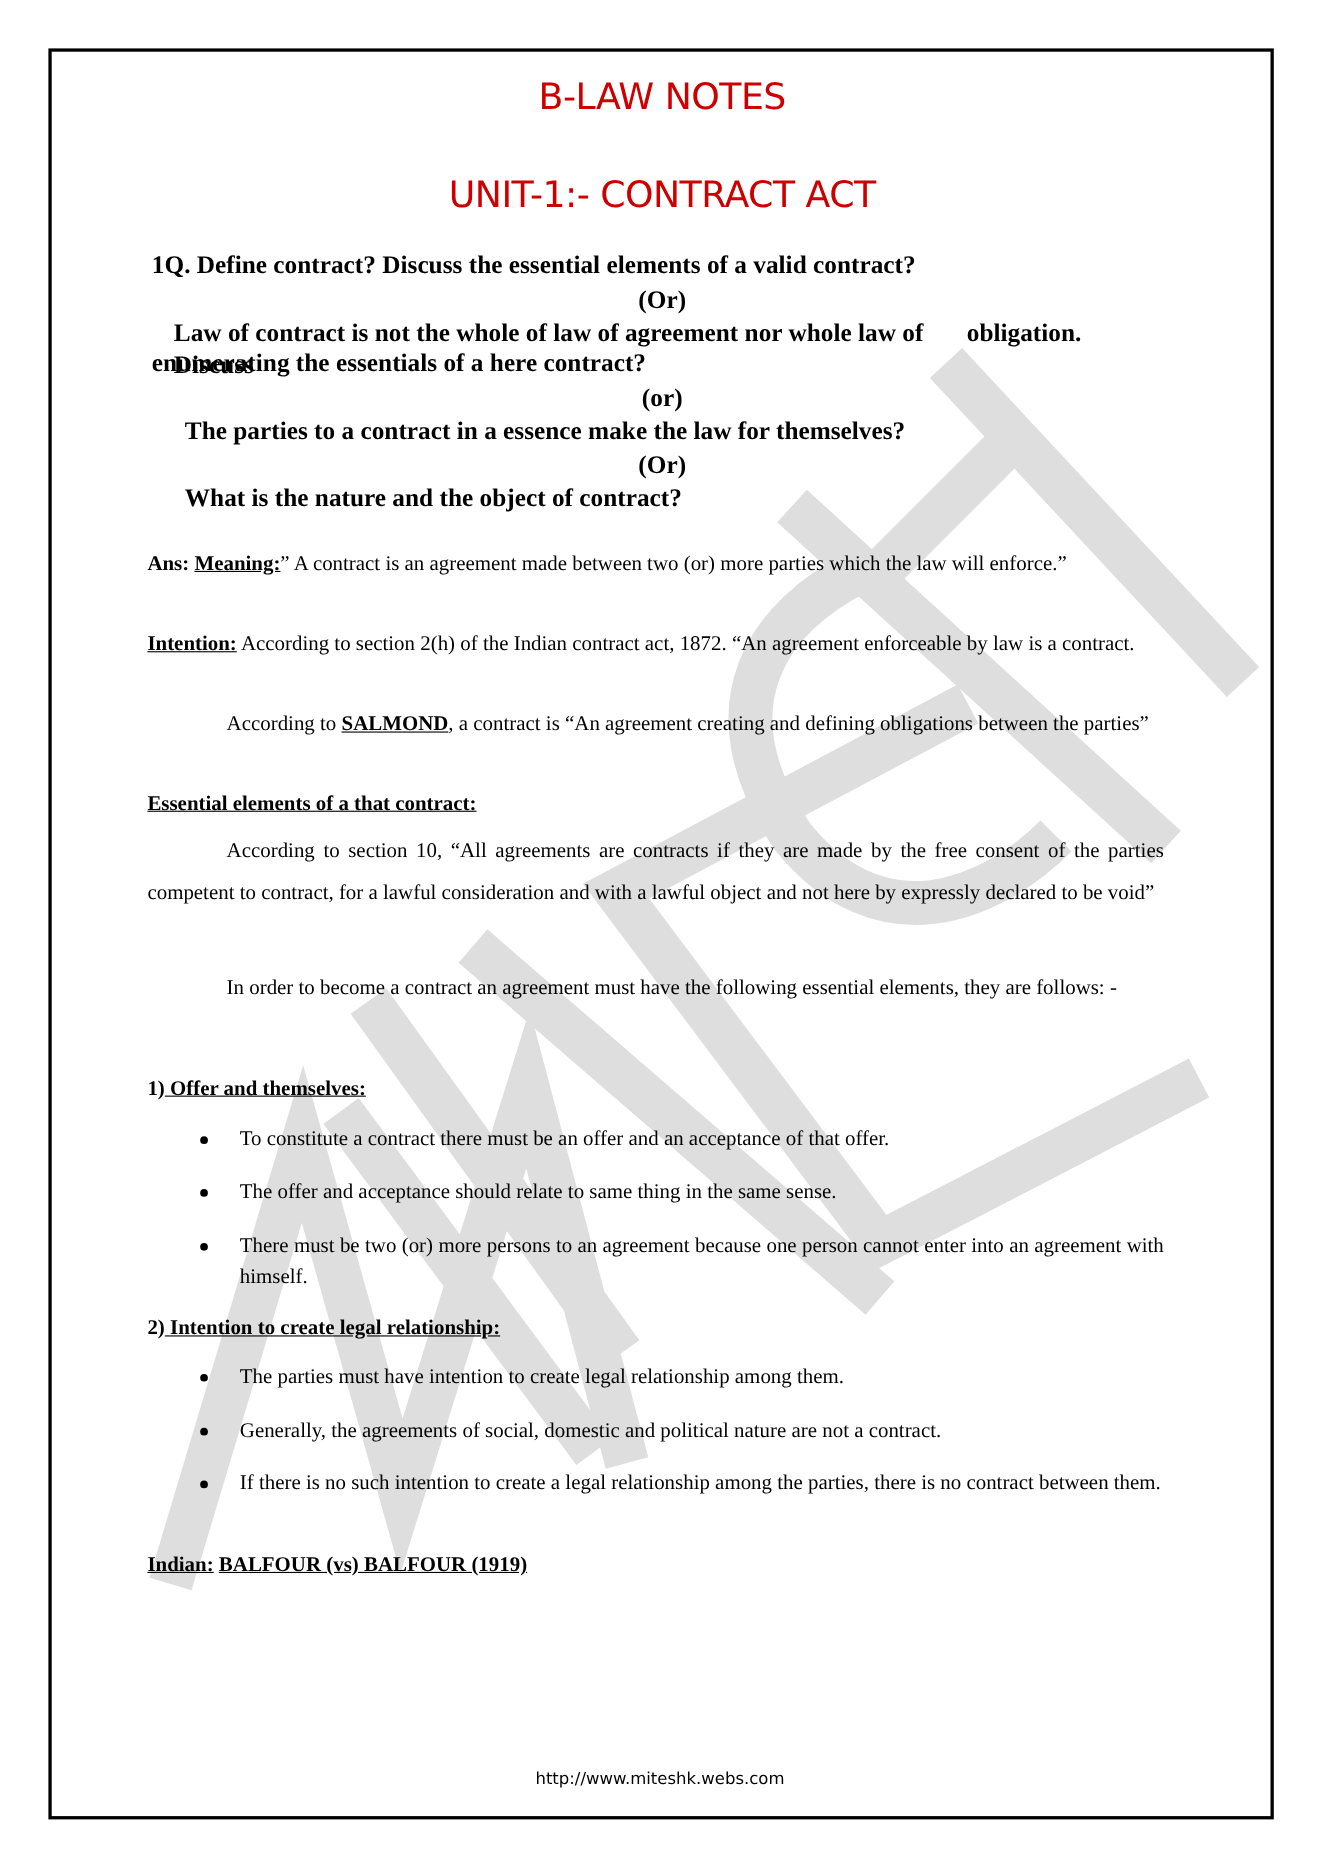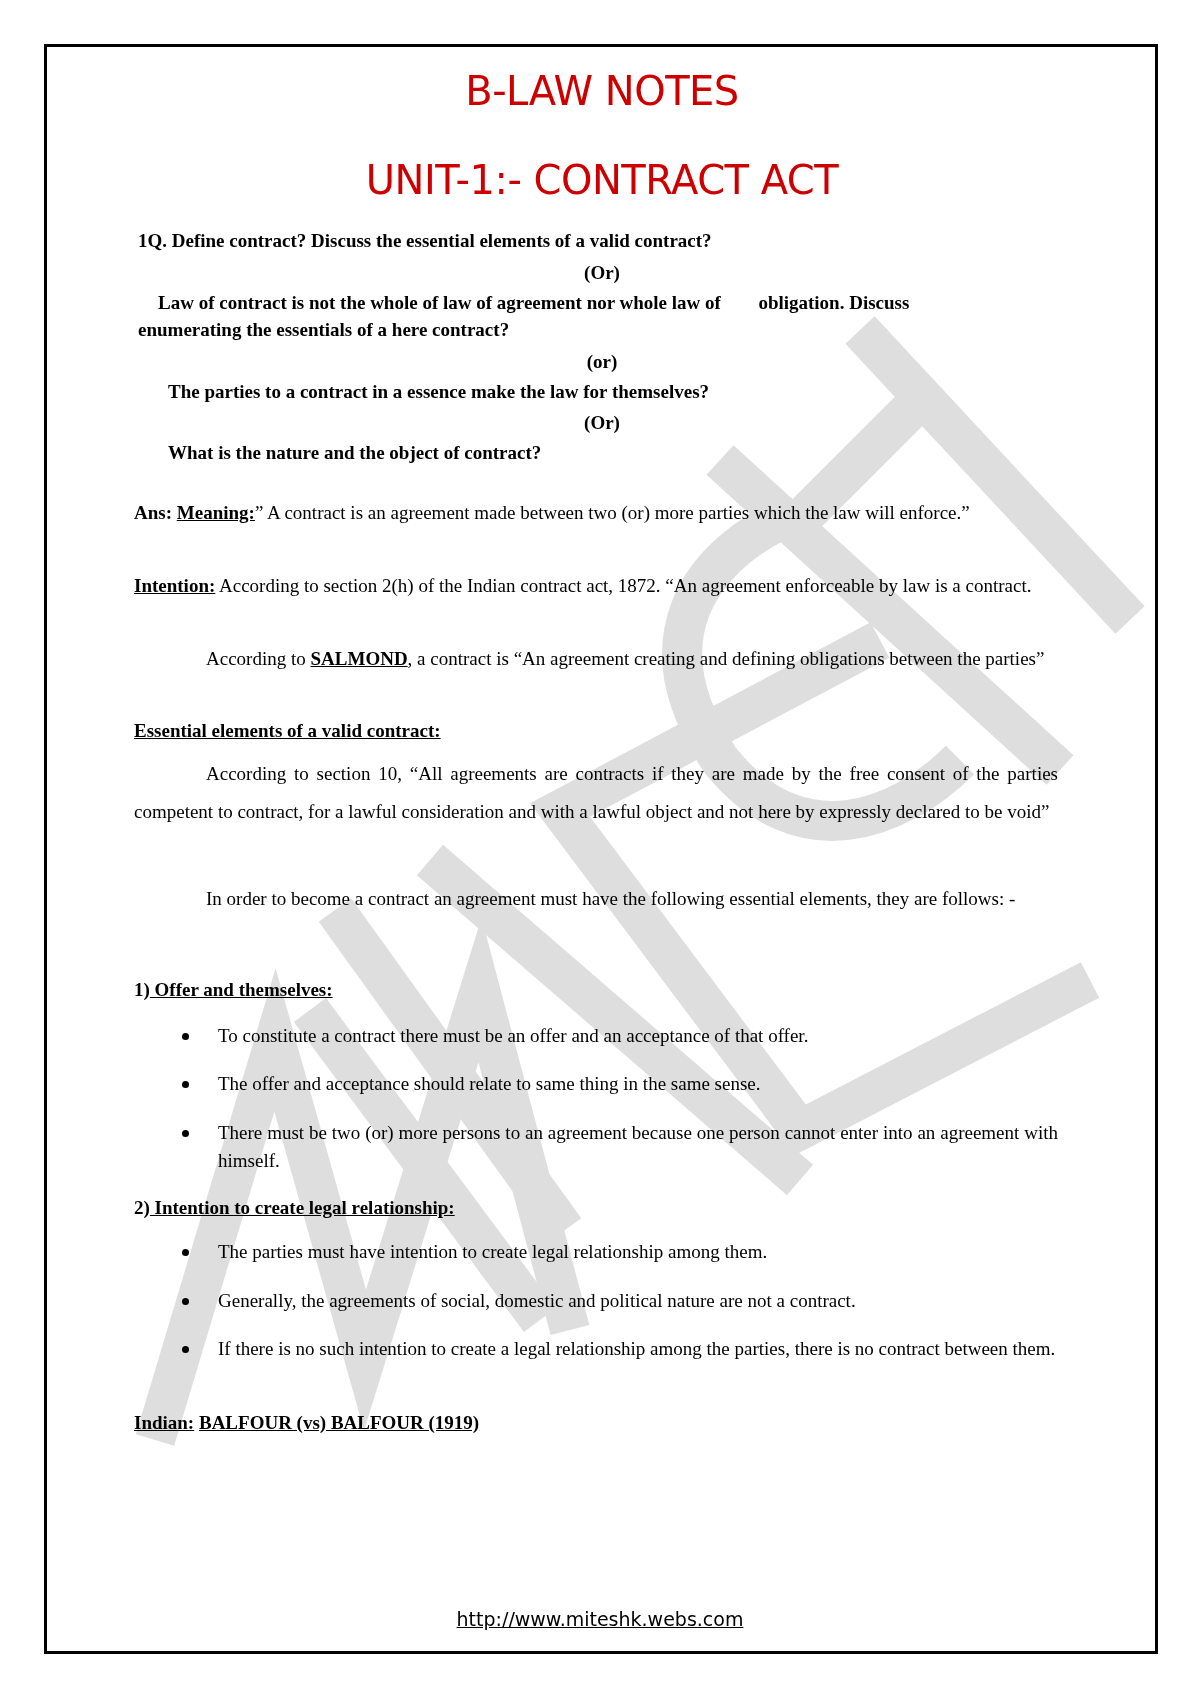--- a/index.html
+++ b/index.html
@@ -13,42 +13,41 @@
       pointer-events: none; z-index: 1;
     }
     .content {
       position: absolute; left: 146px; top: 0; width: 912px; z-index: 2;
       font-family: "Liberation Serif", "DejaVu Serif", serif;
       font-size: 19px; color: #000;
     }
     .title {
       position: absolute; left: 0; width: 912px; text-align: center;
       font-family: "DejaVu Sans", "Liberation Sans", sans-serif;
-      color: #cc0000; font-size: 40px; letter-spacing: -0.5px;
+      color: #cc0000; font-size: 33px; letter-spacing: -0.5px;
     }
     .abs { position: absolute; left: 0; width: 912px; }
     .b { font-weight: bold; }
     .u { text-decoration: underline; }
     .center { text-align: center; }
     .justify { text-align: justify; text-align-last: auto; }
-    .q { font-weight: bold; font-size: 19px; line-height: 29px; }
+    .q { font-weight: bold; font-size: 23px; line-height: 29px; }
     .para { line-height: 29px; }
     .para-wide { line-height: 38px; }
     .indent { text-indent: 72px; }
     .bullet-row { position: absolute; left: 36px; width: 876px; line-height: 28px; }
     .bullet-dot {
       position: absolute; left: 0; top: 11px; width: 7px; height: 7px;
       border-radius: 50%; background: #000;
     }
     .bullet-text { margin-left: 36px; text-align: justify; }
     .footer {
       position: absolute; left: 0; width: 1200px; top: 1608px; text-align: center;
-      font-family: "DejaVu Sans", "Liberation Sans", sans-serif; font-size: 19px; color: #000;
+      font-family: "DejaVu Sans", "Liberation Sans", sans-serif; font-size: 15px; color: #000;
       z-index: 2;
-      text-decoration: underline;
     }
   </style>
 </head>
 <body>
 
 <div class="page-border"></div>
 
 <svg class="watermark" viewBox="0 0 1200 1698" xmlns="http://www.w3.org/2000/svg">
   <g fill="none" stroke="#dedede" stroke-width="40" stroke-linecap="butt" stroke-linejoin="miter">
 
@@ -95,21 +94,21 @@
   </div>
 
   <div class="abs para justify" style="top:571px; left:-12px; width:924px;">
     <span class="b u">Intention:</span><span> According to section 2(h) of the Indian contract act, 1872. “An agreement enforceable by law is a contract.</span>
   </div>
 
   <div class="abs para justify indent" style="top:644px; left:-12px; width:924px;">
     <span>According to </span><span class="b u">SALMOND</span><span>, a contract is “An agreement creating and defining obligations between the parties”</span>
   </div>
 
-  <div class="abs para b u" style="top:716px; left:-12px; width:auto;">Essential elements of a valid contract:</div>
+  <div class="abs para b u" style="top:716px; left:-12px; width:auto;">Essential elements of a that contract:</div>
 
   <div class="abs para-wide justify indent" style="top:755px; left:-12px; width:924px;">According to section 10, “All agreements are contracts if they are made by the free consent of the parties competent to contract, for a lawful consideration and with a lawful object and not here by expressly declared to be void”</div>
 
   <div class="abs para-wide justify indent" style="top:880px; left:-12px; width:924px;">In order to become a contract an agreement must have the following essential elements, they are follows: -</div>
 
   <div class="abs para" style="top:975px; left:-12px; width:auto;">
     <span class="b">1)</span><span class="b u"> Offer and themselves: </span>
   </div>
 
   <div class="bullet-row" style="top:1022px;">

